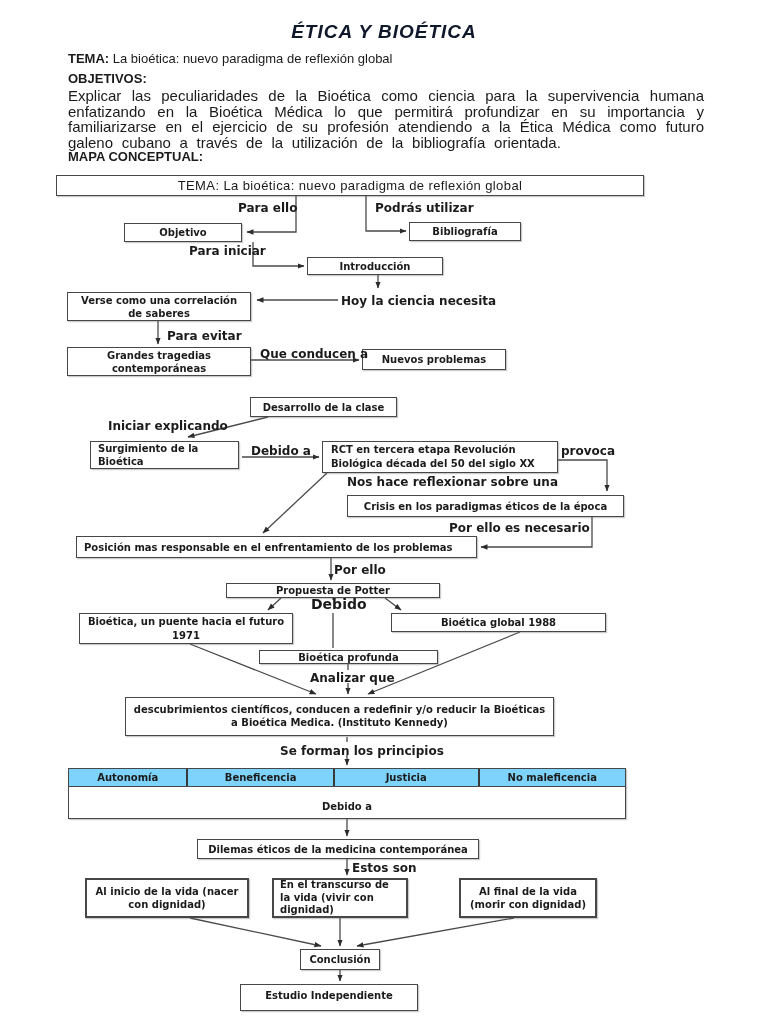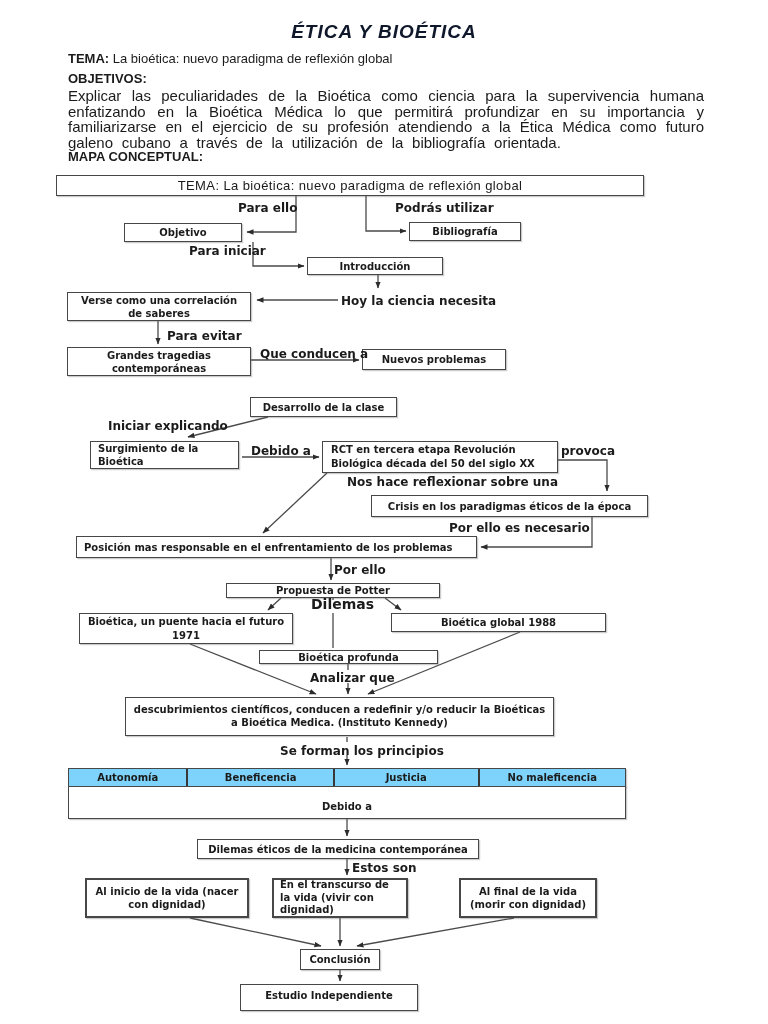--- a/index.html
+++ b/index.html
@@ -100,21 +100,21 @@
   <div class="node" style="left:250px;top:397px;width:147px;height:20px;">Desarrollo de la clase</div>
   <div class="node leftal" style="left:90px;top:441px;width:149px;height:28px;padding-left:7px;">
     <div>Surgimiento de la</div>
     <div>Bioética</div>
   </div>
   <div class="node leftal" style="left:322px;top:441px;width:236px;height:32px;padding-left:8px;line-height:14px;">
     <div>RCT en tercera etapa Revolución</div>
     <div>Biológica década del 50 del siglo XX</div>
   </div>
 
-  <div class="node" style="left:347px;top:495px;width:277px;height:22px;margin-left:24px;">Crisis en los paradigmas éticos de la época</div>
+  <div class="node" style="left:347px;top:495px;width:277px;height:22px;">Crisis en los paradigmas éticos de la época</div>
   <div class="node leftal" style="left:76px;top:536px;width:401px;height:22px;padding-left:7px;">Posición mas responsable en el enfrentamiento de los problemas</div>
   <div class="node" style="left:226px;top:583px;width:214px;height:15px;">Propuesta de Potter</div>
 
   <div class="node" style="left:79px;top:613px;width:214px;height:31px;line-height:13.5px;">
     <div>Bioética, un puente hacia el futuro</div>
     <div>1971</div>
   </div>
   <div class="node" style="left:391px;top:613px;width:215px;height:19px;">Bioética global 1988</div>
   <div class="node" style="left:259px;top:650px;width:179px;height:14px;">Bioética profunda</div>
 
@@ -144,29 +144,29 @@
   </div>
   <div class="node thick" style="left:459px;top:878px;width:138px;height:40px;line-height:13.5px;">
     <div>Al final de la vida</div>
     <div>(morir con dignidad)</div>
   </div>
 
   <div class="node" style="left:300px;top:949px;width:80px;height:21px;">Conclusión</div>
   <div class="node estudio" style="left:240px;top:984px;width:178px;height:27px;">Estudio Independiente</div>
 
   <div class="lbl" style="left:238px;top:201px;">Para ello</div>
-  <div class="lbl" style="left:395px;top:201px;">Podrás utilizar</div>
+  <div class="lbl" style="left:375px;top:201px;">Podrás utilizar</div>
   <div class="lbl" style="left:189px;top:244px;">Para iniciar</div>
   <div class="lbl" style="left:341px;top:294px;">Hoy la ciencia necesita</div>
   <div class="lbl" style="left:167px;top:329px;">Para evitar</div>
   <div class="lbl" style="left:260px;top:347px;">Que conducen a</div>
   <div class="lbl" style="left:108px;top:419px;">Iniciar explicando</div>
   <div class="lbl" style="left:251px;top:444px;">Debido a</div>
   <div class="lbl" style="left:561px;top:444px;">provoca</div>
   <div class="lbl" style="left:347px;top:475px;">Nos hace reflexionar sobre una</div>
   <div class="lbl" style="left:449px;top:521px;">Por ello es necesario</div>
   <div class="lbl" style="left:334px;top:563px;">Por ello</div>
-  <div class="lbl big" style="left:311px;top:596px;">Dilemas</div>
+  <div class="lbl big" style="left:311px;top:596px;">Debido</div>
   <div class="lbl" style="left:310px;top:671px;">Analizar que</div>
   <div class="lbl" style="left:280px;top:744px;">Se forman los principios</div>
   <div class="lbl" style="left:352px;top:861px;">Estos son</div>
 
 </div>
 
 </body></html>

